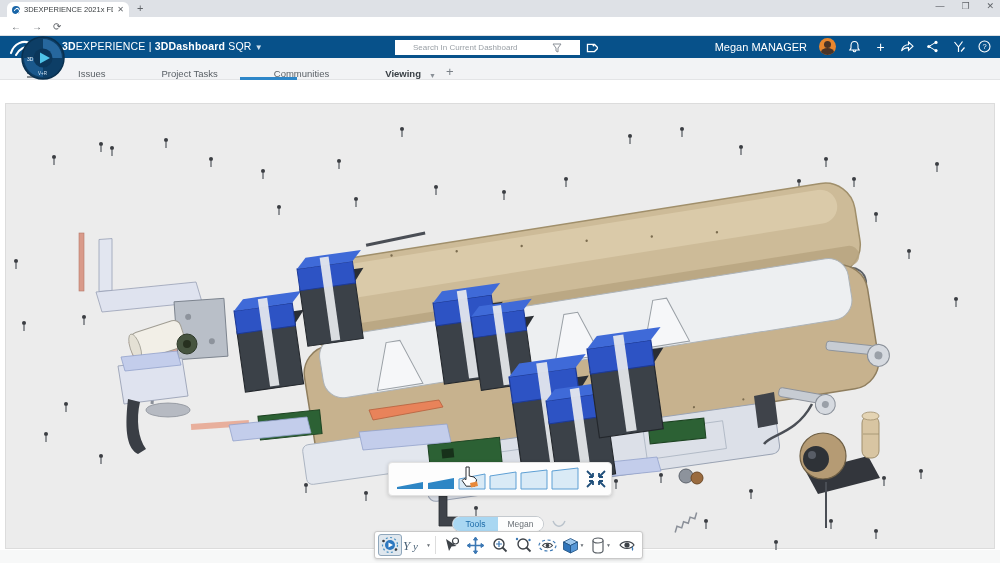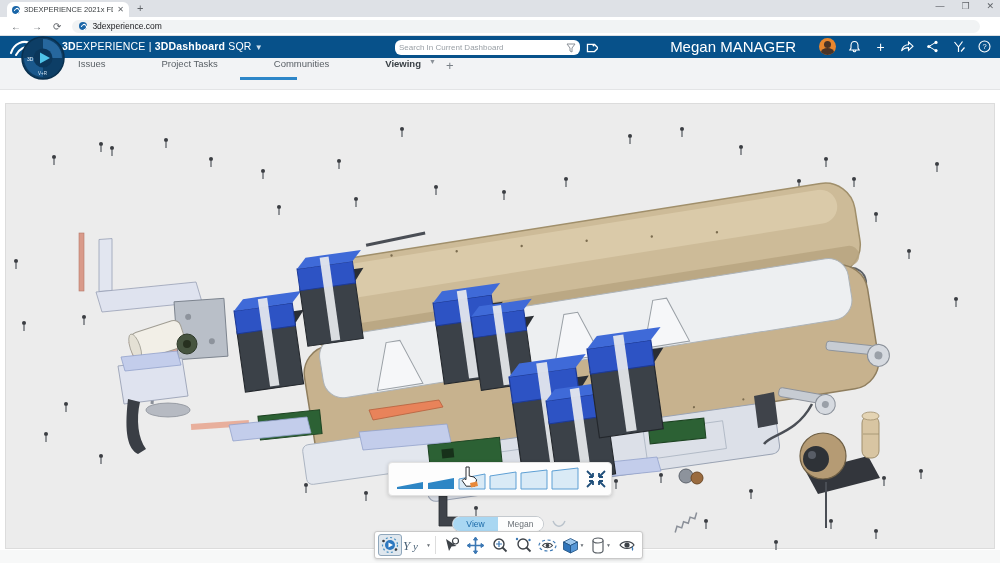--- a/index.html
+++ b/index.html
@@ -28,33 +28,33 @@
   .urltext { font-size:8.5px; color:#202124; }
 
   
   .hdr { position:absolute; left:0; top:36px; width:1000px; height:22px; background:#07518a; }
   .swoosh { position:absolute; left:8px; top:38px; width:24px; height:19px; }
   .compass { position:absolute; left:21px; top:36px; width:44px; height:44px; z-index:12; }
   .hdr-title { position:absolute; left:62px; top:40px; font-size:10.5px; color:#fff; letter-spacing:.2px; }
   .hdr-title b { font-weight:bold; }
   .hdr-caret { color:#cfe0ee; font-size:8px; margin-left:3px; }
   .search { position:absolute; left:395px; top:40px; width:185px; height:15px; background:#fff;
-          border-radius:6px; display:flex; align-items:center; padding:0 4px; }
+          border-radius:0; display:flex; align-items:center; padding:0 18px; }
   .search input { border:0; outline:0; flex:1; font-size:8px; color:#333; font-family:"Liberation Sans",sans-serif; }
   .search input::placeholder { color:#9aa0a6; }
   .hdr-right { position:absolute; right:8px; top:38px; display:flex; align-items:center; gap:11px; }
-  .username { font-size:15px; color:#fff; margin-right:12px; }
+  .username { font-size:11px; color:#fff; margin-right:1px; }
   .avatar { width:17px; height:17px; border-radius:50%; background:#e8862e; position:relative; overflow:hidden; }
   .avatar:before { content:""; position:absolute; left:5px; top:3px; width:7px; height:7px; border-radius:50%; background:#4a3326; }
   .avatar:after { content:""; position:absolute; left:2px; top:10px; width:13px; height:8px; border-radius:50% 50% 0 0; background:#4a3326; }
   .hicon { width:15px; height:15px; display:flex; align-items:center; justify-content:center; }
 
   
-  .tabrow { position:absolute; left:0; top:58px; width:1000px; height:32px; background:#f2f3f5;
-          border-bottom:1px solid #e3e4e6; display:flex; align-items:flex-start; }
+  .tabrow { position:absolute; left:0; top:58px; width:1000px; height:22px; background:#f2f3f5;
+          border-bottom:1px solid #e3e4e6; display:flex; align-items:flex-end; }
   .drawer { margin-left:26px; width:16px; height:12px; }
   .dtab { font-size:9.5px; color:#5a6066; margin-left:56px; }
   .dtab.first { margin-left:36px; }
   .dtab.active { color:#3a4046;font-weight:bold; }
   .dtab-caret { font-size:7px; color:#8a9097; margin-left:8px; }
   .dtab-add { font-size:13px; color:#7a8087; margin-left:10px; font-weight:300; }
   .underline { position:absolute; left:240px; top:77px; width:57px; height:3px; background:#2e86c8; }
 
   
   .widgetbar { position:absolute; left:0; top:80px; width:1000px; height:21px; background:#fff;
@@ -102,24 +102,20 @@
       <span>—</span>
       <span>❐</span>
       <span>✕</span>
     </div>
   </div>
 
   <div class="btoolbar">
     <span class="navbtn">←</span>
     <span class="navbtn">→</span>
     <span class="navbtn">⟳</span>
-    <div class="urlbar">
-      <span class="urlfav"></span>
-      <span class="urltext">3dexperience.com</span>
-    </div>
   </div>
 
   <div class="hdr"></div>
   <svg class="swoosh" viewBox="0 0 24 19">
     <path d="M3 15 C6 5 16 2 21 5" fill="none" stroke="#fff" stroke-width="2.2" stroke-linecap="round"></path>
     <path d="M8 17 C11 11 17 8 21 10" fill="none" stroke="#fff" stroke-width="2" stroke-linecap="round"></path>
   </svg>
   <svg class="compass" viewBox="0 0 44 44">
     <circle cx="22" cy="22" r="21" fill="#0d3e66" stroke="#09304f" stroke-width="1.5"></circle>
     <path d="M22 3 A19 19 0 0 1 41 22 L30 22 A8 8 0 0 0 22 14 Z" fill="#2b6ea8" opacity=".85"></path>
@@ -465,21 +461,21 @@
     </svg>
   </div>
 
   <svg class="hand-cursor" viewBox="0 0 20 22">
     <path d="M8 1 h3.2 v9 l4.8 1 2.6 2.8 -1.8 6.4 -8.6 0 -4 -5.6 1.8 -2 2 1 z" fill="#fff" stroke="#2a2d32" stroke-width="1"></path>
     <polygon points="12,17 19,15.5 20,20 13,21.5" fill="#e8893a"></polygon>
   </svg>
 
   <div class="vt-tabs">
     <div class="vt-group">
-      <div class="vt-btn active">View</div>
+      <div class="vt-btn active">Tools</div>
       <div class="vt-btn">Megan</div>
     </div>
     <svg class="vt-caret" width="14" height="9" viewBox="0 0 14 9">
       <path d="M1 1 C4 8 10 8 13 1" stroke="#b9c2cb" stroke-width="1.4" fill="none"></path>
     </svg>
   </div>
 
   <div class="toolbar3d">
     <div class="tcell pressed">
       <svg width="18" height="18" viewBox="0 0 18 18">

